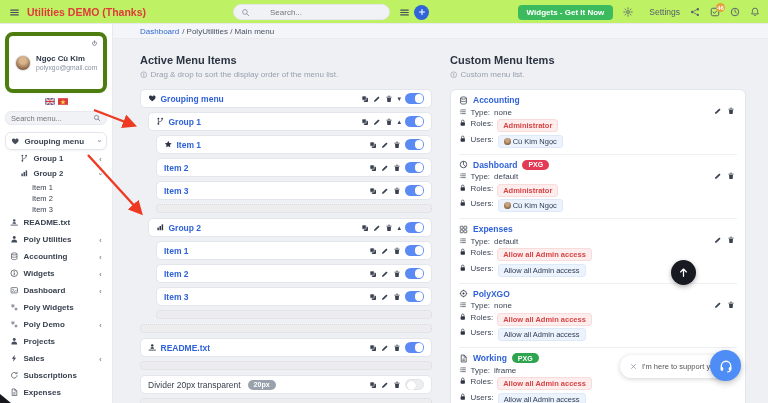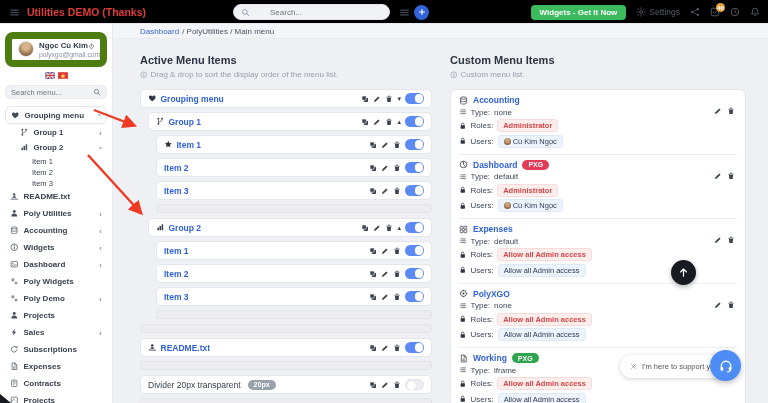--- a/index.html
+++ b/index.html
@@ -1,36 +1,36 @@
 <!DOCTYPE html>
 <html><head>
 <meta charset="utf-8">
 <style>
 *{margin:0;padding:0;box-sizing:border-box}
 html,body{width:768px;height:403px;overflow:hidden}
 body{font-family:"Liberation Sans",sans-serif;background:#eef0f3;position:relative;color:#2e3543}
 svg{display:block}
 .ic{width:9px;height:9px;flex:none}
 
-.topbar{position:absolute;top:0;left:0;right:0;height:24px;background:#000000;border-bottom:1px solid #e7e9ee;z-index:10}
+.topbar{position:absolute;top:0;left:0;right:0;height:24px;background:#bef264;border-bottom:1px solid #e7e9ee;z-index:10}
 .tb-burger{position:absolute;left:9px;top:7px;width:11px;height:11px;color:#454c59;cursor:pointer}
 .brand{position:absolute;left:27px;top:6px;font-size:10.5px;font-weight:bold;color:#e03a3a;white-space:nowrap}
 .tb-search{position:absolute;left:233px;top:4px;width:157px;height:16px;background:#f1f2f5;border:1px solid #e4e6eb;border-radius:8px;display:flex;align-items:center;padding:0 7px;gap:20px;color:#8a93a2}
 .tb-search input{border:0;background:transparent;outline:0;font-size:8px;color:#555;width:100%;font-family:inherit}
 .tb-burger2{position:absolute;left:399px;top:7px;width:11px;height:11px;color:#454c59;cursor:pointer}
 .tb-plus{position:absolute;left:414px;top:4.5px;width:15px;height:15px;border-radius:50%;background:#3064d8;color:#fff;display:flex;align-items:center;justify-content:center;cursor:pointer}
 .tb-plus .ic{width:8px;height:8px}
 .tb-right{position:absolute;right:8px;top:0;height:24px;display:flex;align-items:center;gap:10px}
 .btn-widgets{background:#3cbb5e;color:#fff;font-size:8px;font-weight:bold;height:15px;padding:0 9px;border-radius:4px;border:0;display:flex;align-items:center;cursor:pointer;font-family:inherit;white-space:nowrap}
-.tb-settings{display:flex;gap:3px;align-items:center;color:#565e6c;font-size:8.5px;cursor:pointer}
+.tb-settings{display:flex;gap:16px;align-items:center;color:#565e6c;font-size:8.5px;cursor:pointer}
 .tb-ic{width:10px;height:10px;color:#565e6c;position:relative;cursor:pointer}
 .badge46{position:absolute;top:-4px;right:-5px;background:#e5a23c;color:#fff;font-size:6px;font-weight:bold;border-radius:5px;min-width:9px;height:9px;display:flex;align-items:center;justify-content:center;padding:0 1px}
 
 .sidebar{position:absolute;top:24px;left:0;bottom:0;width:113px;background:#fff;border-right:1px solid #e7e9ee;z-index:5;padding:8px 5px 0;overflow:hidden}
-.ucard{background:#fff;border:7px solid #4d7c0f;border-radius:8px;padding:2px 6px;position:relative;display:flex;gap:5px;box-shadow:0 1px 2px rgba(40,50,70,.05)}
+.ucard{background:#fff;border:4px solid #4d7c0f;border-radius:8px;padding:18px 6px;position:relative;display:flex;gap:5px;align-items:center;box-shadow:0 1px 2px rgba(40,50,70,.05)}
 .uavatar{width:16px;height:16px;border-radius:50%;background:radial-gradient(circle at 50% 32%,#d8b58d 28%,#8a6243 75%);flex:none;border:1px solid #e2e2e2}
 .uname{font-size:7.8px;font-weight:bold;color:#2f3847;line-height:1.3;white-space:nowrap}
 .uemail{font-size:6.8px;color:#8a93a2;white-space:nowrap}
 .upower{position:absolute;top:4px;right:5px;width:7px;height:7px;color:#5a6270;cursor:pointer}
 .flags{display:flex;justify-content:center;gap:3px;margin:5px 0 6px}
 .flag{width:10px;height:7px;cursor:pointer}
 .ssearch{background:#f1f2f5;border:1px solid #e7e9ee;border-radius:6px;height:14px;display:flex;align-items:center;padding:0 5px;margin-bottom:7px;color:#6b7482}
 .ssearch input{flex:1;border:0;background:none;outline:0;font-size:7.5px;color:#666;font-family:inherit;min-width:0}
 .ssearch .ic{width:8px;height:8px}
 .snav{display:flex;align-items:center;gap:5px;height:15px;padding:0 5px;color:#39424f;font-size:8px;font-weight:bold;cursor:pointer;margin-bottom:2px}
@@ -67,21 +67,21 @@
 .ind1{margin-left:8px}
 .ph{height:9px;background:#ededef;border:1px dotted #d9dade;border-radius:4px;margin-bottom:5px}
 .b-20{background:#99a1ac;color:#fff;font-size:7px;font-weight:bold;padding:1.5px 6px;border-radius:7px;margin-left:3px}
 
 .ccard{background:#fff;border:1px solid #e3e6ec;border-radius:6px;padding:0 8px;overflow:hidden}
 .centry{position:relative;padding:5px 0 6px;border-bottom:1px solid #edeff3}
 .centry:last-child{border-bottom:0}
 .chead{display:flex;align-items:center;gap:5px;margin-bottom:1px}
 .chead .ic{width:9px;height:9px;color:#2e3543}
 .cname{font-size:8.5px;font-weight:bold;color:#2f62d8;cursor:pointer}
-.cline{display:flex;align-items:center;gap:4px;font-size:8px;color:#3d4757;margin-top:2.5px}
+.cline{display:flex;gap:4px;font-size:8px;color:#3d4757;margin-top:2.5px}
 .cline .ic{width:7.5px;height:7.5px;color:#2e3543}
 .cacts{position:absolute;right:2px;top:17px;display:flex;gap:5px;color:#39424f}
 .cacts .ic{width:8px;height:8px;cursor:pointer}
 .b-role{background:#fdeded;color:#d64545;font-size:7.5px;font-weight:bold;padding:1px 5px;border-radius:3px;border:1px solid #f8dcdc}
 .b-user{background:#ecf3fd;color:#2d3c55;font-size:7.5px;padding:1px 5px;border-radius:3px;border:1px solid #dde9f9;display:inline-flex;align-items:center;gap:2px}
 .mini-av{width:7px;height:7px;border-radius:50%;background:radial-gradient(circle at 50% 35%,#c9a27e 30%,#7d5a3c 75%);display:inline-block}
 .b-pxg{color:#fff;font-size:7px;font-weight:bold;padding:1.5px 6px;border-radius:7px}
 .b-pxg.red{background:#e23b55}
 .b-pxg.green{background:#2ea44f}
 

